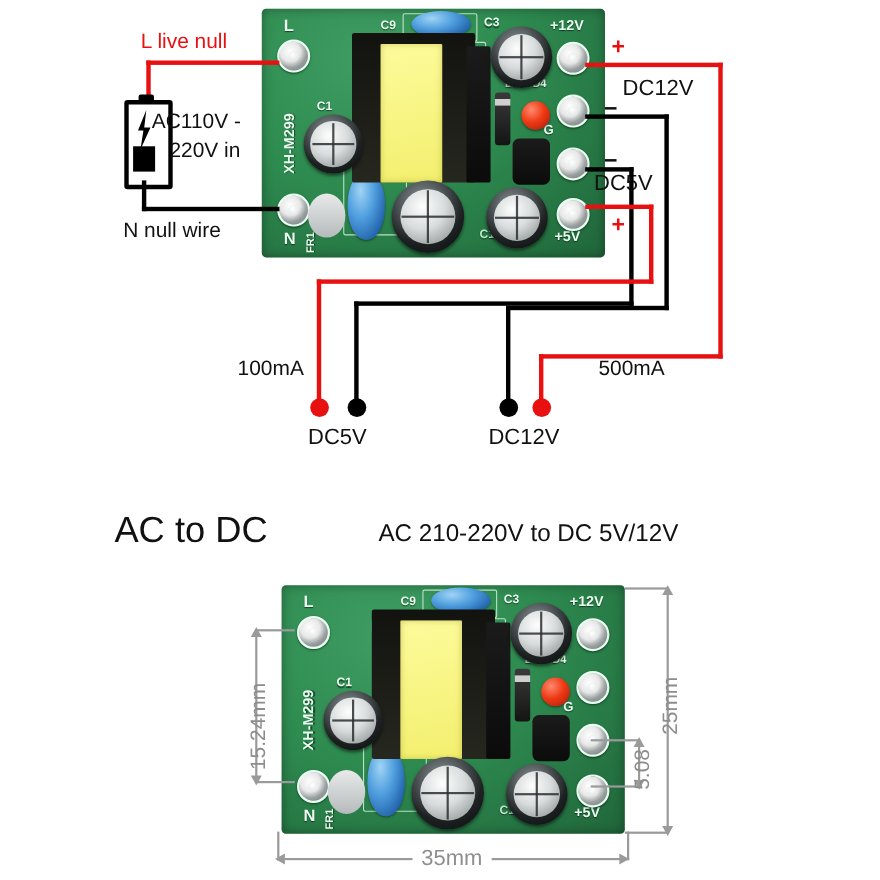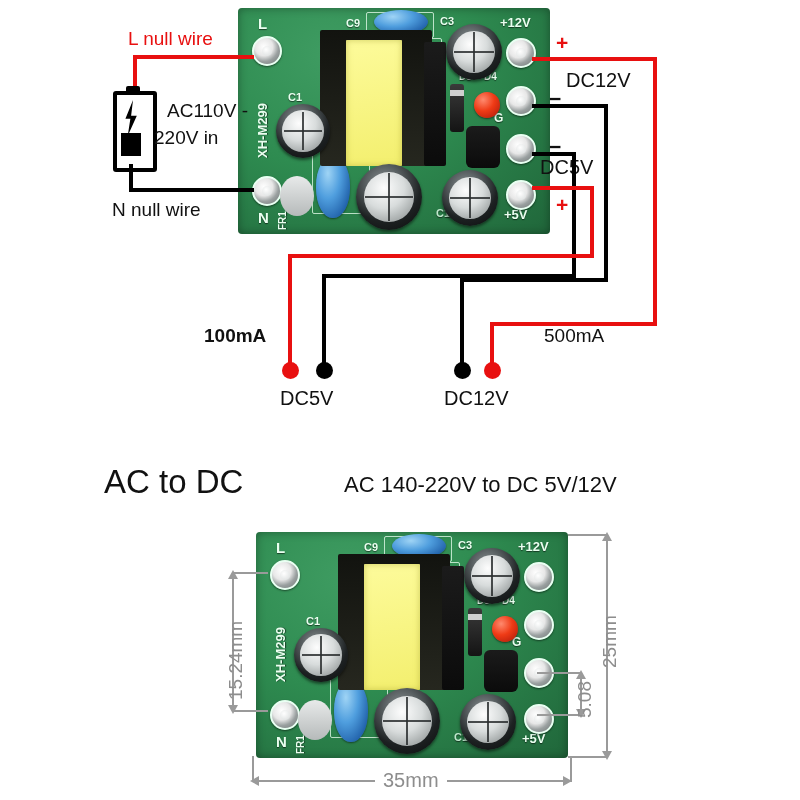--- a/index.html
+++ b/index.html
@@ -136,30 +136,30 @@
     </div>
 
   <div class="diode" style="left:212px;top:76px;width:14px;height:48px;">
     <div class="band"></div>
     </div>
   <div class="led" style="left:236px;top:84px;width:26px;height:26px;"></div>
   <div class="blk" style="left:228px;top:118px;width:34px;height:42px;border-radius:6px;"></div>
   <div class="fuse" style="left:42px;top:168px;width:34px;height:40px;border-radius:50%;"></div>
 </div>
 
-<div class="lbl red" style="left:128px;top:29px;font-size:19px;">L null wire</div>
+<div class="lbl red" style="left:128px;top:29px;font-size:19px;">L live null</div>
 <div class="wire red" style="left:133px;top:55px;width:121px;height:4px;"></div>
 <div class="wire red" style="left:133px;top:55px;width:4px;height:33px;"></div>
 
 <div class="batt" style="left:113px;top:91px;width:36px;height:73px;">
   <div class="cap" style="left:9px;top:-9px;width:14px;height:7px;"></div>
   <div class="fill" style="left:4px;top:38px;width:20px;height:23px;"></div>
   <div class="bolt" style="left:5px;top:5px;width:19px;height:36px;"></div>
 </div>
-<div class="lbl" style="left:167px;top:101px;font-size:19px;">AC110V -</div>
+<div class="lbl" style="left:138px;top:101px;font-size:19px;">AC110V -</div>
 <div class="lbl" style="left:154px;top:128px;font-size:19px;">220V in</div>
 
 <div class="wire" style="left:129px;top:164px;width:4px;height:28px;"></div>
 <div class="wire" style="left:129px;top:188px;width:125px;height:4px;"></div>
 <div class="lbl" style="left:112px;top:200px;font-size:19px;">N null wire</div>
 
 <div class="lbl red" style="left:556px;top:32px;font-size:21px;font-weight:bold;">+</div>
 <div class="lbl" style="left:566px;top:70px;font-size:20px;">DC12V</div>
 <div class="lbl" style="left:549px;top:88px;font-size:21px;font-weight:bold;">−</div>
 <div class="lbl" style="left:549px;top:136px;font-size:21px;font-weight:bold;">−</div>
@@ -183,27 +183,27 @@
 <div class="wire" style="left:322px;top:274px;width:254px;height:4px;"></div>
 <div class="wire" style="left:322px;top:274px;width:4px;height:96px;"></div>
 <div class="dot" style="left:316px;top:362px;width:17px;height:17px;"></div>
 
 <div class="wire red" style="left:532px;top:186px;width:62px;height:4px;"></div>
 <div class="wire red" style="left:590px;top:186px;width:4px;height:72px;"></div>
 <div class="wire red" style="left:288px;top:254px;width:306px;height:4px;"></div>
 <div class="wire red" style="left:288px;top:254px;width:4px;height:116px;"></div>
 <div class="dot red" style="left:282px;top:362px;width:17px;height:17px;"></div>
 
-<div class="lbl" style="left:204px;top:326px;font-size:19px;font-weight:bold;">100mA</div>
+<div class="lbl" style="left:216px;top:326px;font-size:19px;">100mA</div>
 <div class="lbl" style="left:544px;top:326px;font-size:19px;">500mA</div>
 <div class="lbl" style="left:280px;top:388px;font-size:20px;">DC5V</div>
 <div class="lbl" style="left:444px;top:388px;font-size:20px;">DC12V</div>
 
 <div class="lbl" style="left:104px;top:465px;font-size:33px;">AC to DC</div>
-<div class="lbl" style="left:344px;top:474px;font-size:22px;">AC 140-220V to DC 5V/12V</div>
+<div class="lbl" style="left:344px;top:474px;font-size:22px;">AC 210-220V to DC 5V/12V</div>
 
 <div class="pcb" style="left:256px;top:532px;width:312px;height:226px;">
   <div class="silk" style="left:20px;top:8px;font-size:15px;">L</div>
   <div class="silk" style="left:20px;top:202px;font-size:15px;">N</div>
   <div class="silk vtxt" style="left:18px;top:150px;font-size:13px;">XH-M299</div>
   <div class="silk" style="left:108px;top:10px;font-size:11px;">C9</div>
   <div class="silk" style="left:202px;top:8px;font-size:11px;">C3</div>
   <div class="silk" style="left:50px;top:84px;font-size:11px;">C1</div>
   <div class="silk" style="left:88px;top:33px;font-size:11px;">B1</div>
   <div class="silk" style="left:221px;top:64px;font-size:10px;">D3</div>

